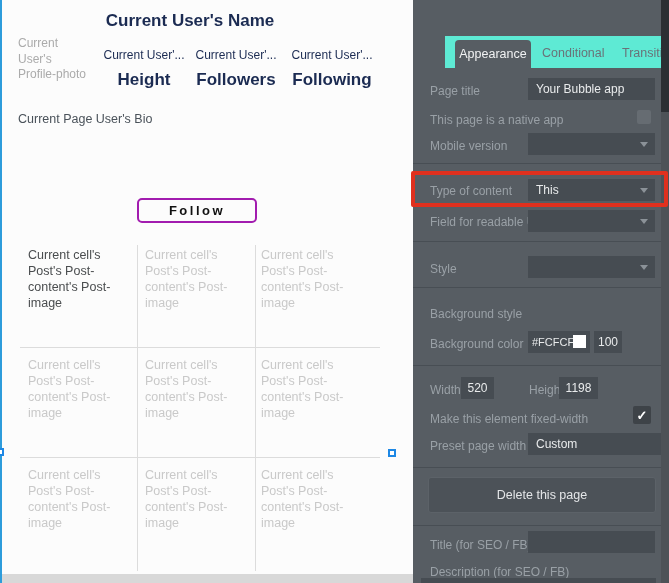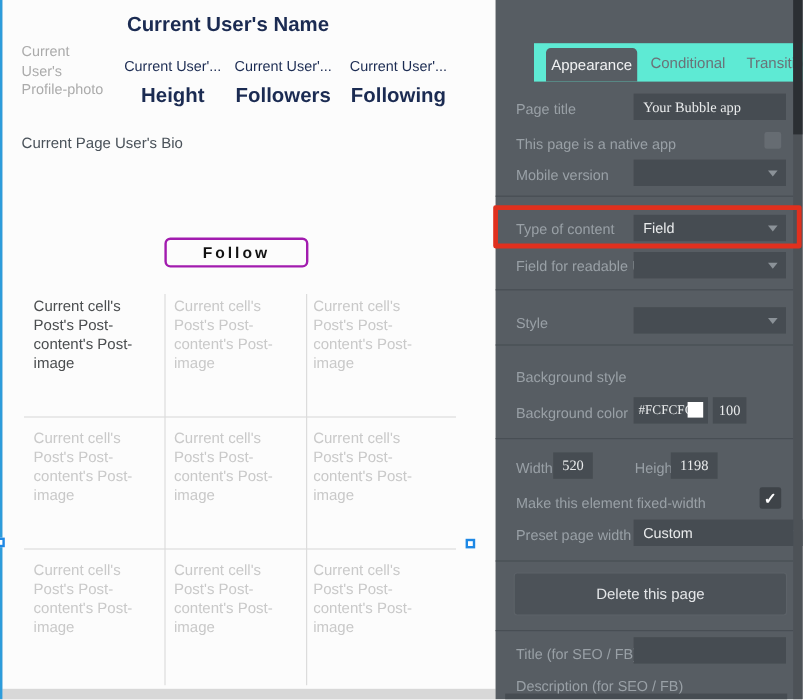--- a/index.html
+++ b/index.html
@@ -31,21 +31,21 @@
   .picon-circle{width:15px;height:15px;border-radius:50%;background:#9CA2A7;color:#2E3338;font-weight:bold;
     font-size:11px;display:flex;align-items:center;justify-content:center;cursor:pointer;}
   .picon-x{font-size:14px;font-weight:bold;color:#9CA2A7;cursor:pointer;line-height:1;}
   .picon-bubble{width:13px;height:10px;border:2px solid #9CA2A7;border-radius:6px;cursor:pointer;}
   .picon-bubble::after{content:"";position:absolute;left:2px;top:9px;width:0;height:0;
     border-left:4px solid #9CA2A7;border-bottom:4px solid transparent;}
   .tab-active{background:#575D63;color:#F1F2F3;font-size:12.5px;border-radius:4px 4px 0 0;
     display:flex;align-items:center;justify-content:center;cursor:pointer;}
   .tab-inactive{color:#6A7278;font-size:12.5px;cursor:pointer;}
   .plabel{font-size:12px;color:#99A0A6;white-space:nowrap;}
-  .pinput{background:#464C52;border:none;outline:none;color:#E9EBEC;font-size:12px;font-family:Liberation Serif, serif;padding:0 8px;}
+  .pinput{background:#464C52;border:none;outline:none;color:#E9EBEC;font-size:12px;font-family:Liberation Sans, sans-serif;padding:0 8px;}
   .pinput.center{text-align:center;padding:0 2px;}
   .pselect{background:#464C52;color:#E9EBEC;font-size:12px;display:flex;align-items:center;
     padding:0 20px 0 8px;cursor:pointer;}
   .chev{position:absolute;right:7px;top:9px;width:0;height:0;border-left:4px solid transparent;
     border-right:4px solid transparent;border-top:5px solid #8B9298;}
   .pdivider{height:1px;background:#484E54;}
   .pcheck-off{width:14px;height:14px;background:#666C72;border-radius:2px;cursor:pointer;}
   .pcheck-on{width:18px;height:18px;background:#3E4348;border-radius:2px;cursor:pointer;
     color:#FFFFFF;font-size:13px;font-weight:bold;display:flex;align-items:center;justify-content:center;}
   .pbutton{background:#4C5258;border:1px solid #5C6268;border-radius:3px;color:#E4E6E8;font-size:12.5px;
@@ -117,21 +117,21 @@
     <div class="abs plabel" style="left:17px;top:139px;">Mobile version</div>
     <div class="abs pselect" style="left:115px;top:133px;width:127px;height:22px;">
       <span></span>
       <span class="chev"></span>
     </div>
 
     <div class="abs pdivider" style="left:0;top:163px;width:248px;"></div>
 
     <div class="abs plabel" style="left:17px;top:184px;">Type of content</div>
     <div class="abs pselect" style="left:115px;top:179px;width:127px;height:22px;">
-      <span>Field</span>
+      <span>This</span>
       <span class="chev"></span>
     </div>
 
     <div class="abs plabel" style="left:17px;top:215px;">Field for readable URL</div>
     <div class="abs pselect" style="left:115px;top:210px;width:127px;height:22px;">
       <span></span>
       <span class="chev"></span>
     </div>
 
     <div class="abs pdivider" style="left:0;top:241px;width:248px;"></div>

